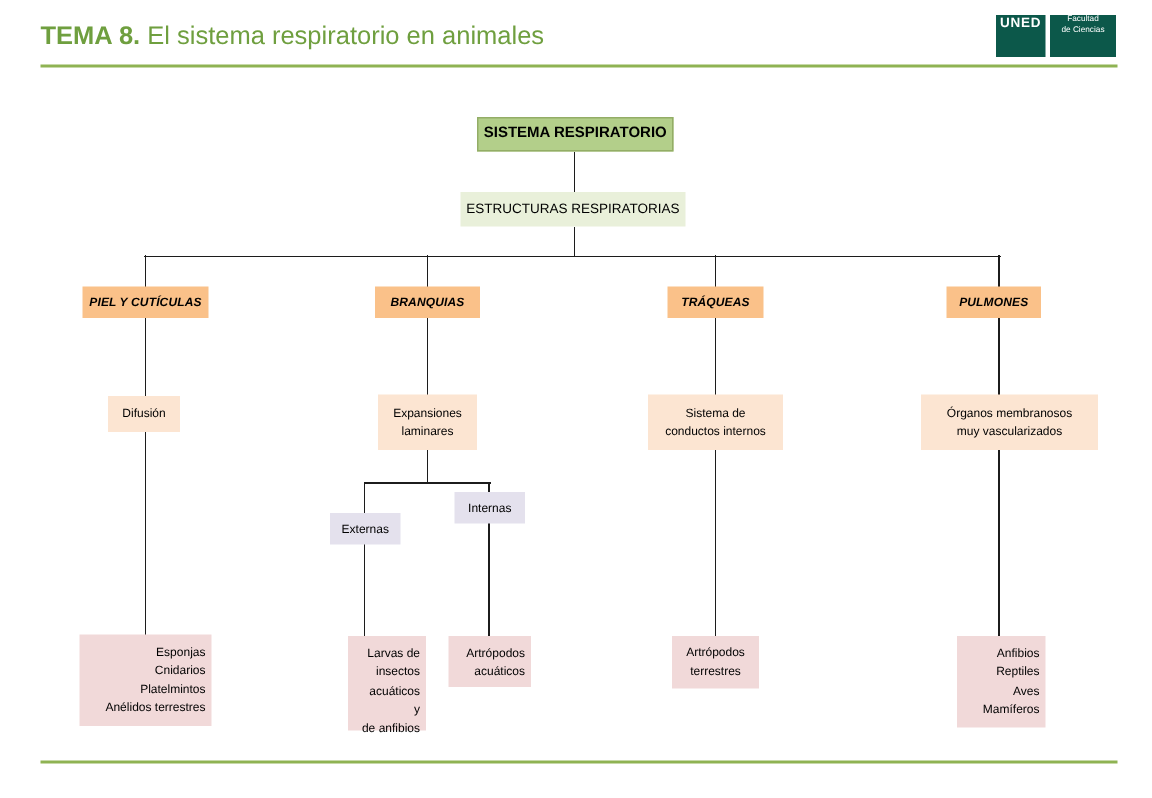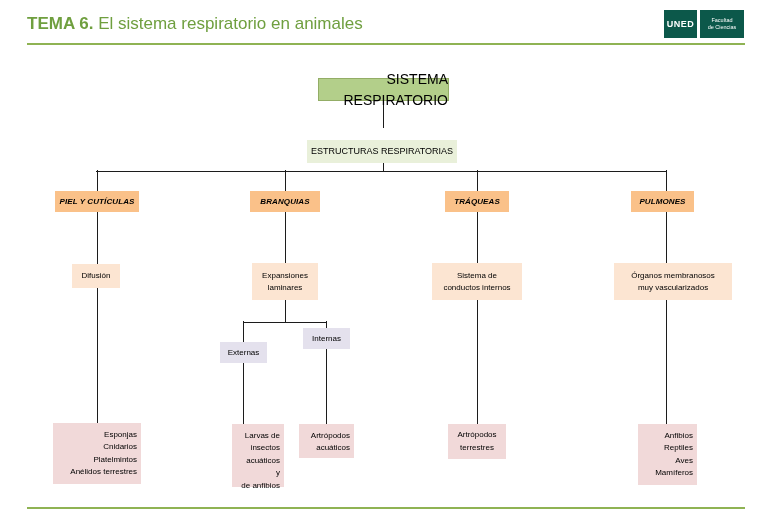--- a/index.html
+++ b/index.html
@@ -13,50 +13,50 @@
     white-space:nowrap;
   }
   #page-title .b{font-weight:bold;}
   .rule{
     position:absolute;left:27px;width:718px;height:2px;background:var(--rule_green);
   }
   #header-rule{top:43px;}
   #footer-rule{top:507px;}
   .logo-block{
     position:absolute;top:10px;background:var(--brand_dark_green);color:#fff;
-    display:flex;align-items:center;justify-content:center;
+    display:flex;justify-content:center;
   }
   #logo-uned{left:664px;width:33px;height:28px;font-size:9px;font-weight:bold;letter-spacing:.5px;}
   #logo-fac{left:700px;width:44px;height:28px;font-size:5.5px;line-height:1.3;text-align:center;white-space:pre-line;}
   
   #connectors{position:absolute;left:0;top:0;z-index:0;}
   #connectors line{stroke:var(--connector);stroke-width:1;shape-rendering:crispEdges;}
   
   .node{
     position:absolute;z-index:1;box-sizing:border-box;white-space:pre-line;
     display:flex;align-items:center;justify-content:center;text-align:center;
     line-height:1.45;
   }
-  .top1{background:var(--node_green);border:1px solid var(--node_green_border);font-weight:normal;font-size:14px;text-align:right;}
-  .top2{background:var(--node_pale_green);font-size:9px;margin-top:12px;}
+  .top1{background:var(--node_green);border:1px solid var(--node_green_border);font-weight:bold;font-size:10px;text-align:right;}
+  .top2{background:var(--node_pale_green);font-size:9px;}
   .cat{background:var(--node_orange);font-weight:bold;font-size:8px;letter-spacing:.1px;font-style:italic;}
   .desc{background:var(--node_peach);font-size:8px;}
   .sub{background:var(--node_lavender);font-size:8px;}
   .leaf{
     background:var(--node_pink);font-size:8px;line-height:1.55;
     display:block;text-align:right;padding:6px 4px 0 9px;
   }
   .leaf.centered{display:flex;align-items:center;justify-content:center;text-align:center;padding:0;}
 </style>
 </head>
 <body>
 
 <div id="canvas">
 
-  <div id="page-title"><span class="b">TEMA 6.</span><span> El sistema respiratorio en animales</span></div>
+  <div id="page-title"><span class="b">TEMA 8.</span><span> El sistema respiratorio en animales</span></div>
   <div class="rule" id="header-rule"></div>
   <div class="logo-block" id="logo-uned">
       <span>UNED</span>
     </div>
   <div class="logo-block" id="logo-fac"><span style="white-space:pre-line">Facultad
 de Ciencias</span></div>
 
   <svg id="connectors" width="768" height="532">
     <line x1="383" y1="101" x2="383" y2="128"></line>
     <line x1="383" y1="151" x2="383" y2="171"></line>

